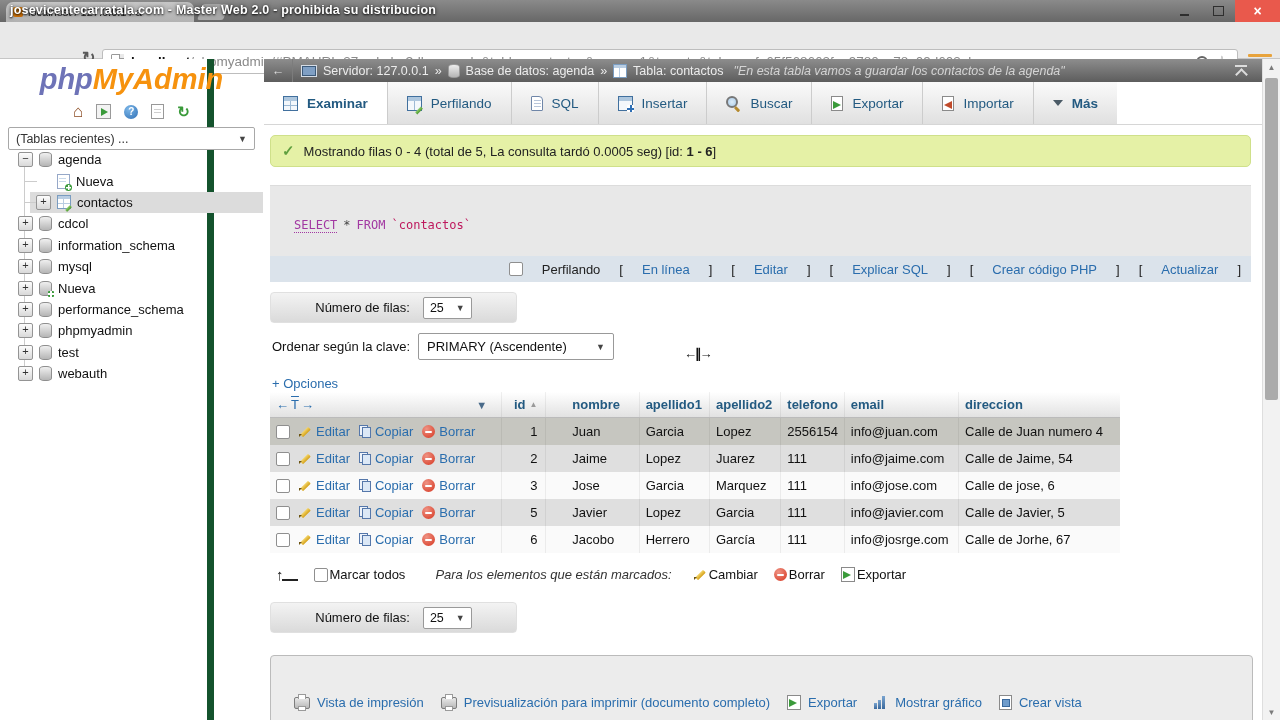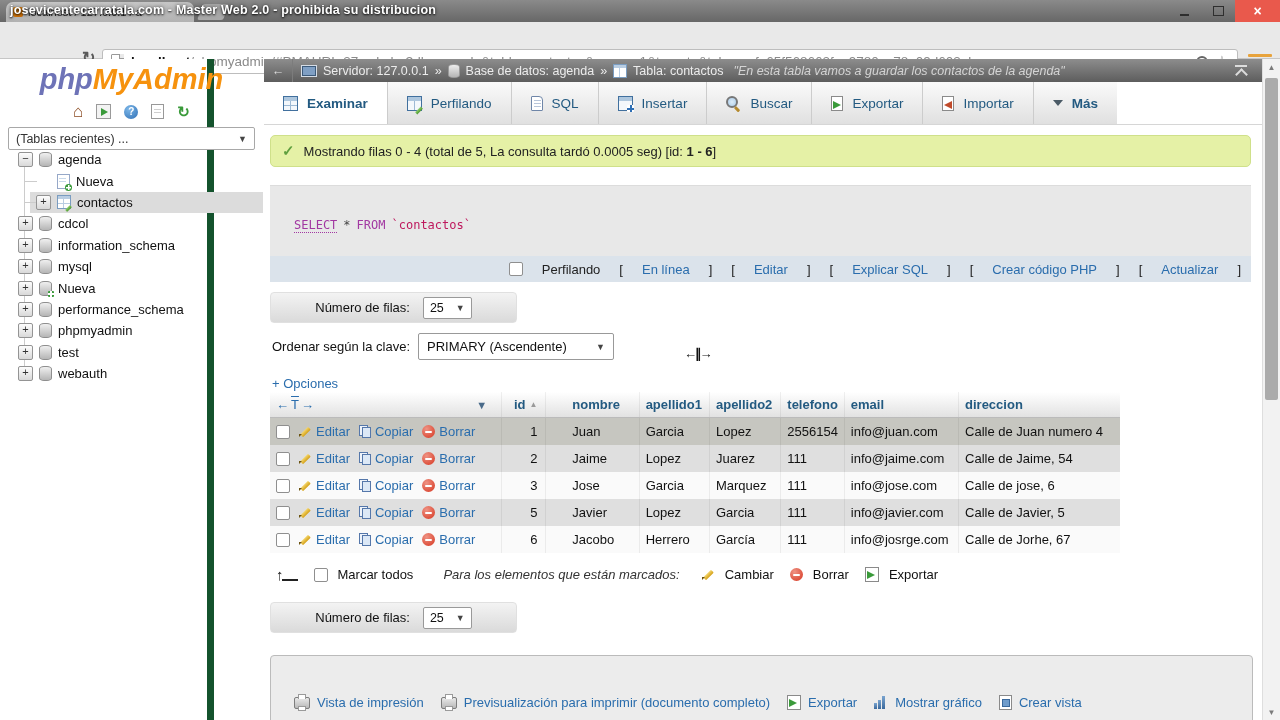--- a/index.html
+++ b/index.html
@@ -174,21 +174,21 @@
   .ic-del::after{content:"";width:7px;height:2px;background:#fff;border-radius:1px;}
   .ic-exp{width:12px;height:13px;background:#fff;border:1px solid #8a8a8a;position:relative;flex:0 0 auto;}
   .ic-exp::after{content:"";position:absolute;left:1px;top:3px;width:0;height:0;border-left:8px solid #3a9a3a;border-top:4px solid transparent;border-bottom:4px solid transparent;}
 
   
   .bulk{position:absolute;left:12px;top:508px;display:flex;align-items:center;gap:16px;}
   .larrow{display:flex;align-items:flex-end;}
   .larrow .up{font-size:15px;font-weight:bold;color:#222;line-height:13px;}
   .larrow .base{width:16px;height:2px;background:#222;margin-left:-2px;}
   .ital{font-style:italic;color:#333;margin-left:14px;margin-right:6px;}
-  .bulk-item{display:flex;align-items:center;gap:10px;}
+  .bulk-item{display:flex;align-items:center;gap:2px;}
 
   
   .ops{position:absolute;left:6px;top:596px;width:983px;height:124px;background:#ececec;border:1px solid #bbb;border-radius:4px;box-sizing:border-box;}
   .legend{position:absolute;left:27px;top:588px;height:27px;background:#fff;border:1px solid #aaa;border-radius:3px;
     display:flex;align-items:center;padding:0 14px;font-weight:bold;color:#444;z-index:2;}
   .ops-links{position:absolute;left:30px;top:636px;display:flex;align-items:center;gap:8px;z-index:2;}
   .ops-item{display:flex;align-items:center;gap:7px;margin-right:9px;}
   .ic-print{width:14px;height:10px;background:linear-gradient(#e8e8e8,#b9b9b9);border:1px solid #7d7d7d;border-radius:2px;position:relative;flex:0 0 auto;}
   .ic-print::before{content:"";position:absolute;left:3px;top:-4px;width:6px;height:4px;background:#fff;border:1px solid #9a9a9a;border-bottom:none;}
   .ic-print::after{content:"";position:absolute;left:3px;bottom:-3px;width:6px;height:3px;background:#fff;border:1px solid #9a9a9a;}

